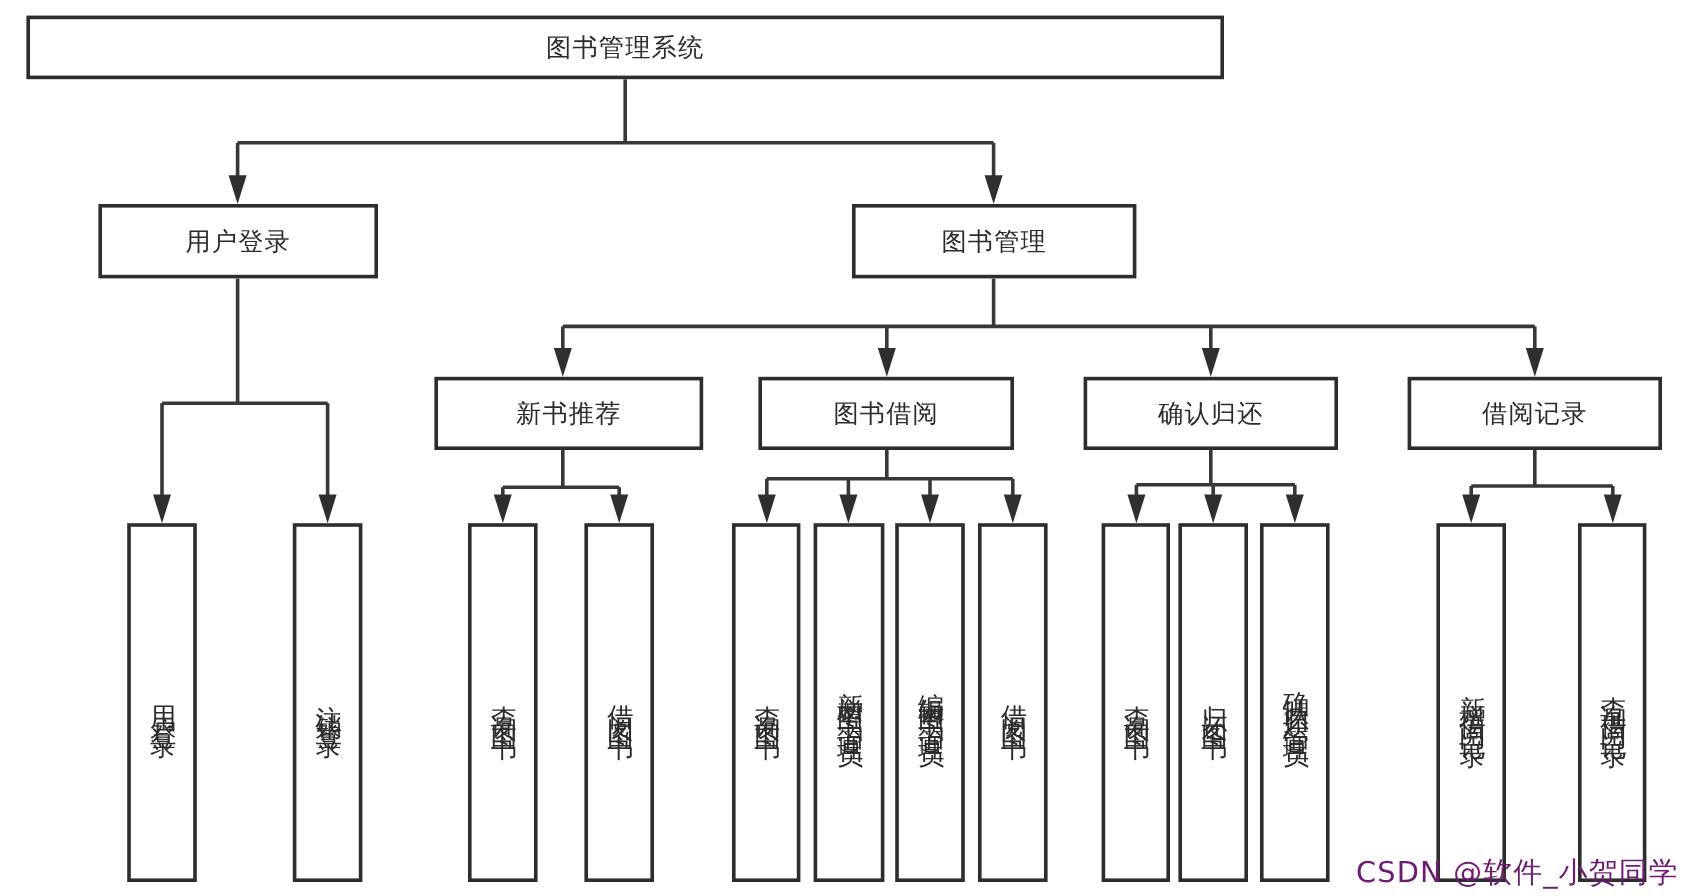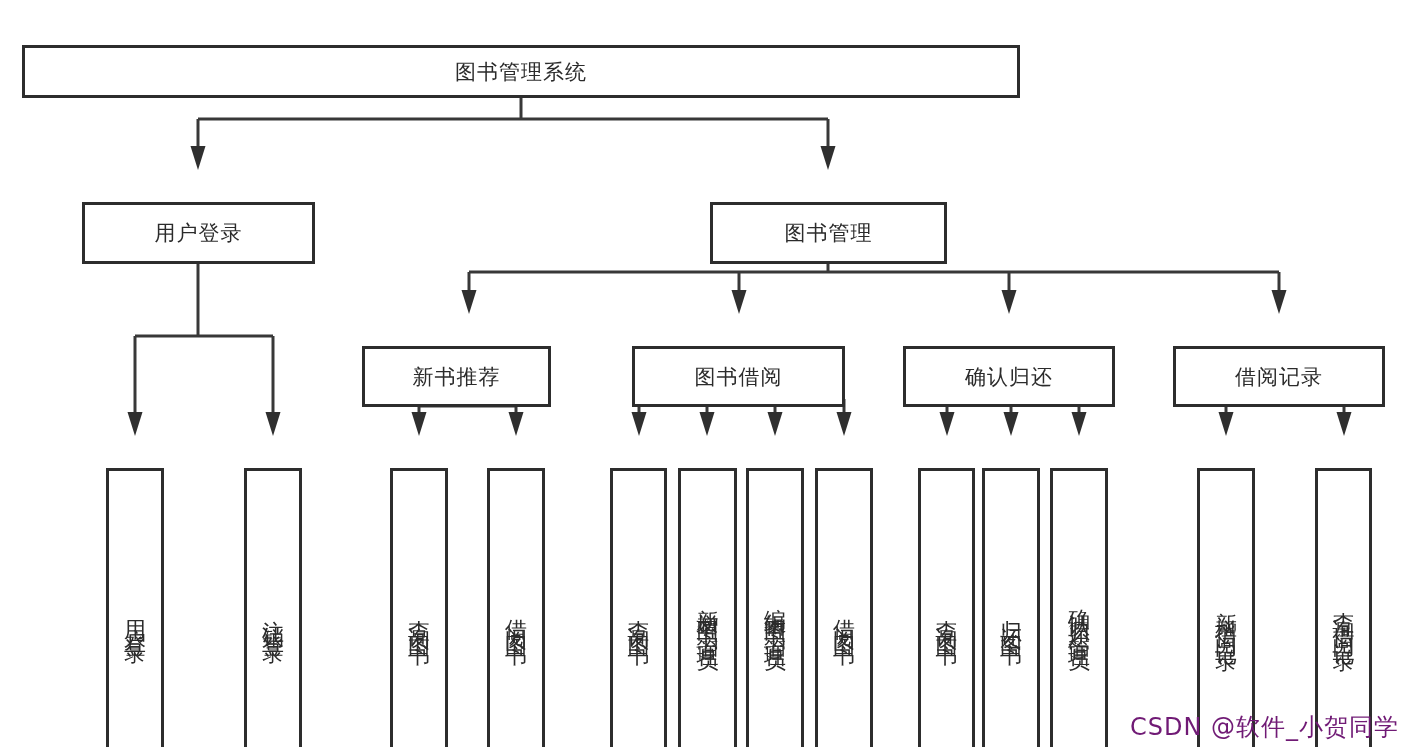--- a/index.html
+++ b/index.html
@@ -14,21 +14,20 @@
   #wires { position: absolute; left: 0; top: 0; width: 1405px; height: 747px; }
   .box {
     position: absolute;
     background: #ffffff;
     border: 3px solid #2d2d2d;
     box-sizing: border-box;
     display: flex;
     align-items: center;
     justify-content: center;
     color: #2b2b2b;
-    margin-top: 32px;
   }
   .h-label { font-size: 21px; letter-spacing: 1px; white-space: nowrap; }
   .v-label {
     writing-mode: vertical-rl;
     text-orientation: mixed;
     font-size: 22px;
     letter-spacing: 8px;
     line-height: 1;
     white-space: nowrap;
   }
@@ -118,21 +117,21 @@
     <span class="h-label">图书管理系统</span>
   </div>
 
   <div class="box" style="left:82px; top:170px; width:233px; height:62px;">
     <span class="h-label">用户登录</span>
   </div>
   <div class="box" style="left:710px; top:170px; width:237px; height:62px;">
     <span class="h-label">图书管理</span>
   </div>
 
-  <div class="box" style="left:362px; top:314px; width:189px; height:61px;">
+  <div class="box" style="left:362px; top:314px; width:224px; height:61px;">
     <span class="h-label">新书推荐</span>
   </div>
   <div class="box" style="left:632px; top:314px; width:213px; height:61px;text-align:right;">
     <span class="h-label">图书借阅</span>
   </div>
   <div class="box" style="left:903px; top:314px; width:212px; height:61px;">
     <span class="h-label">确认归还</span>
   </div>
   <div class="box" style="left:1173px; top:314px; width:212px; height:61px;">
     <span class="h-label">借阅记录</span>

